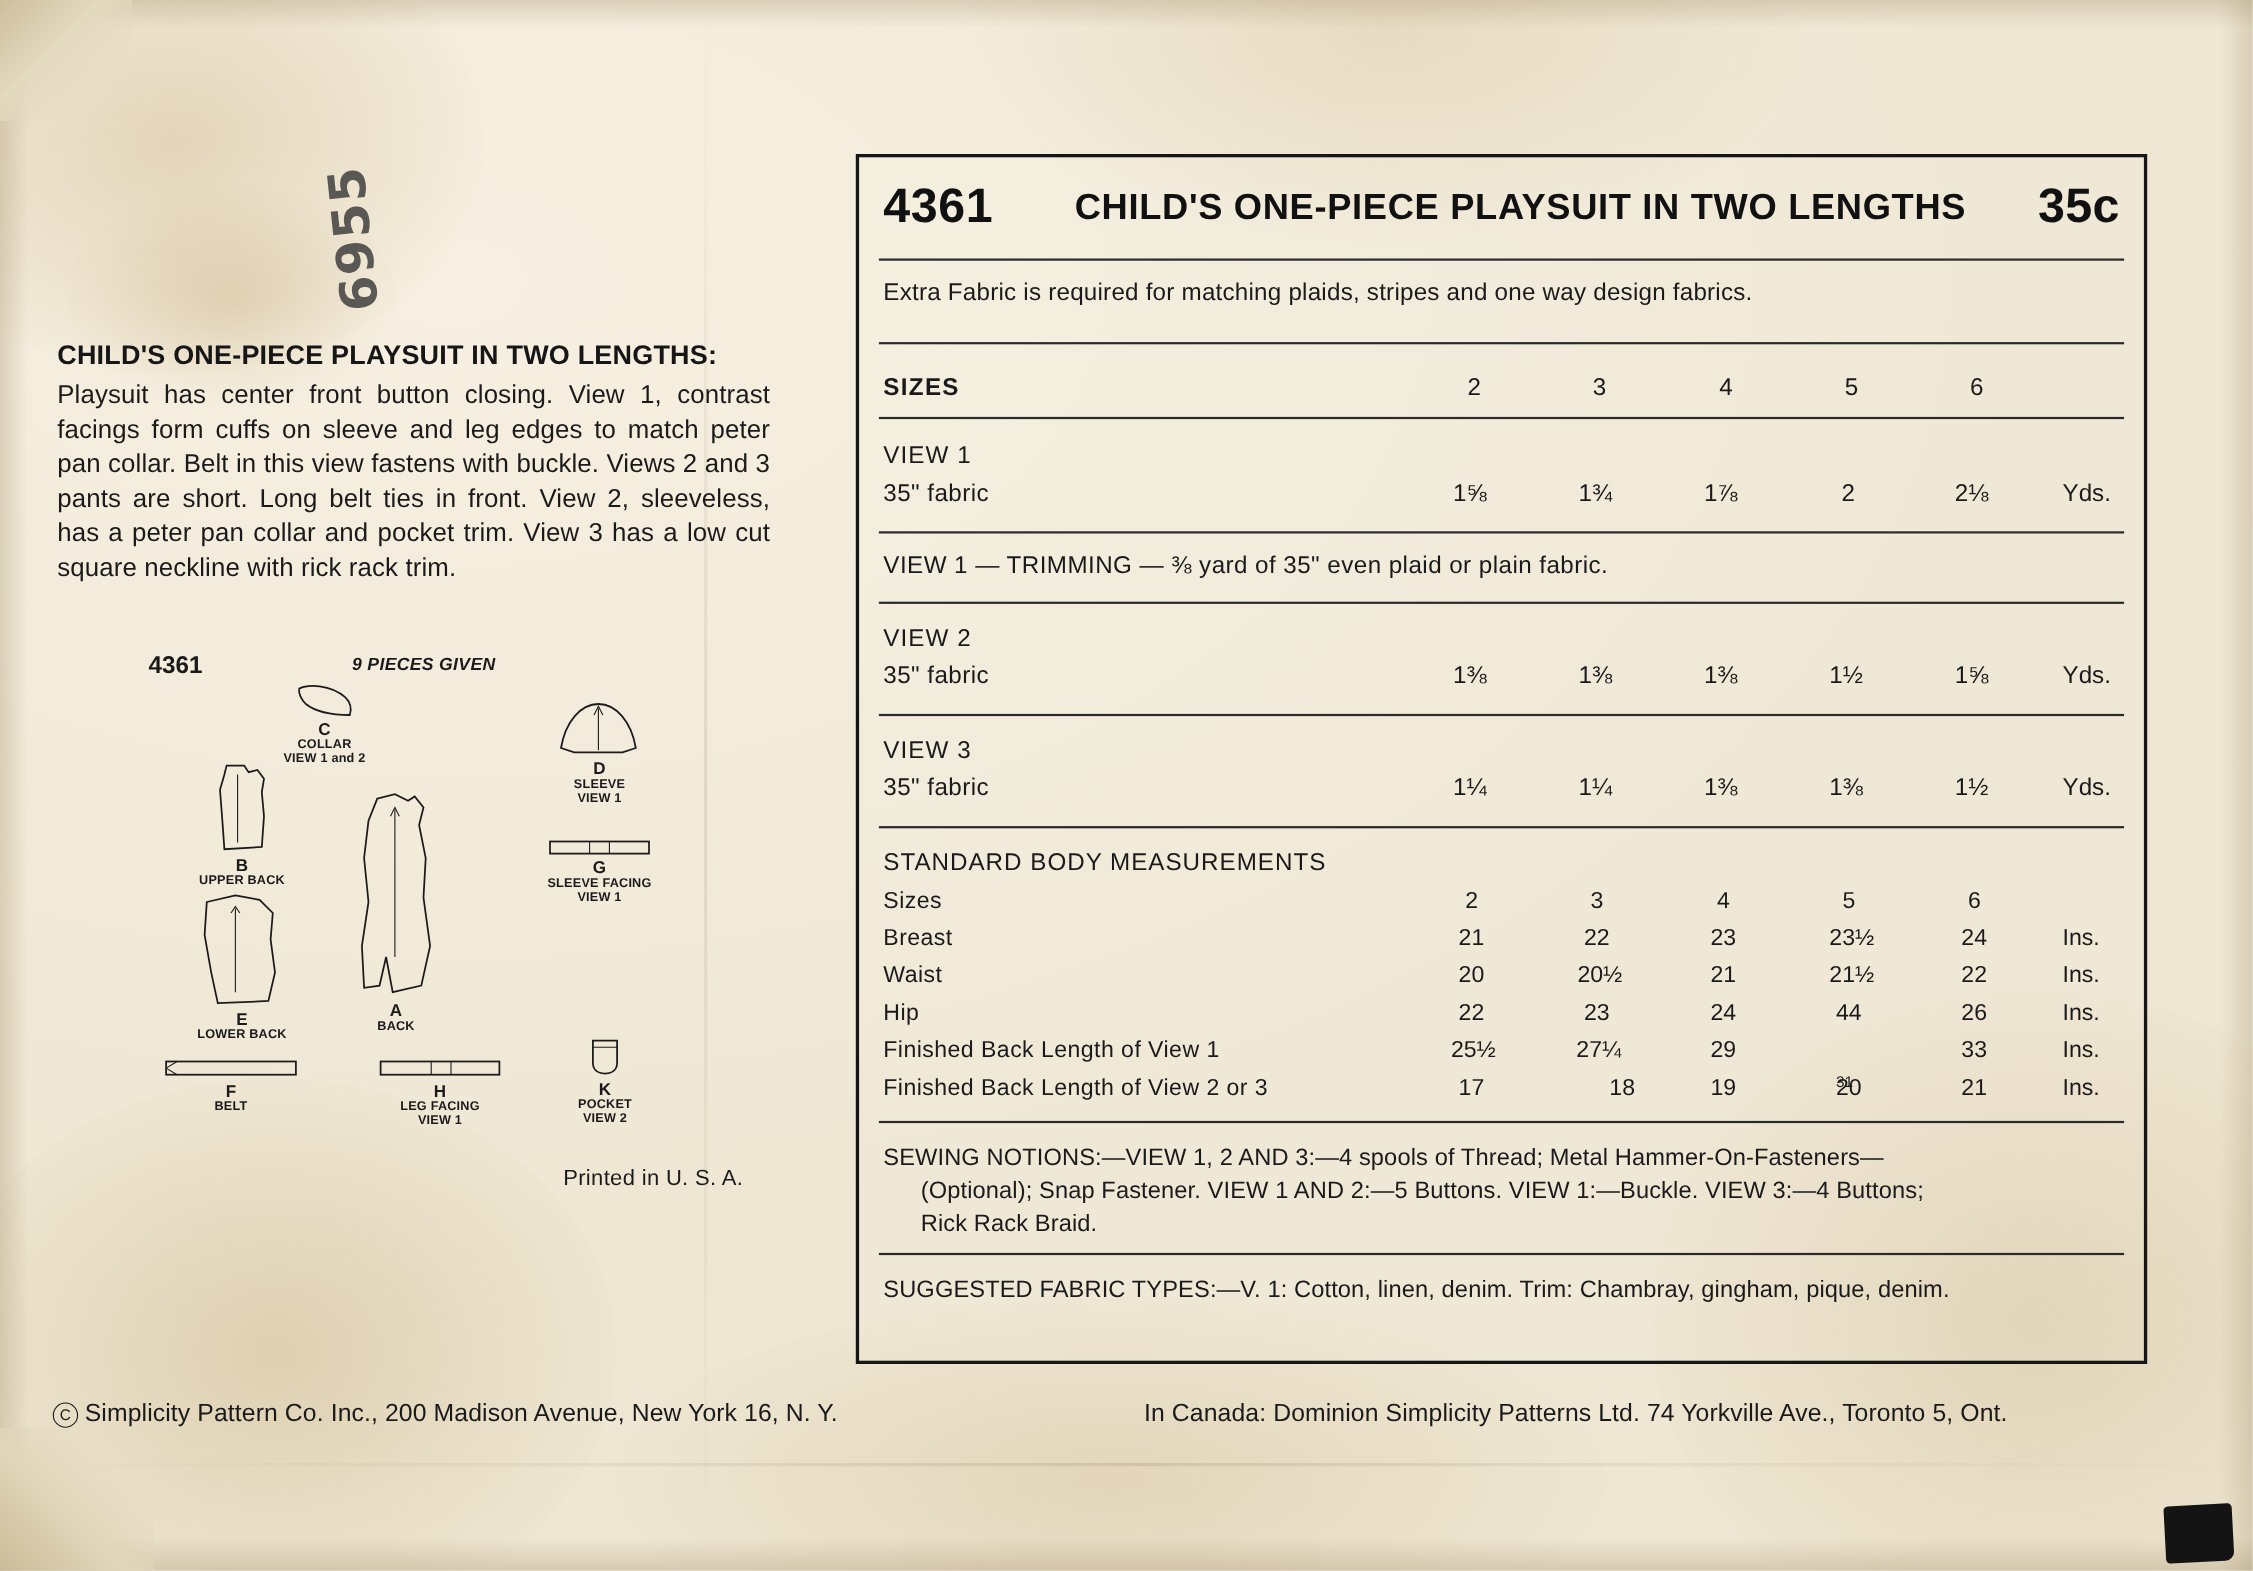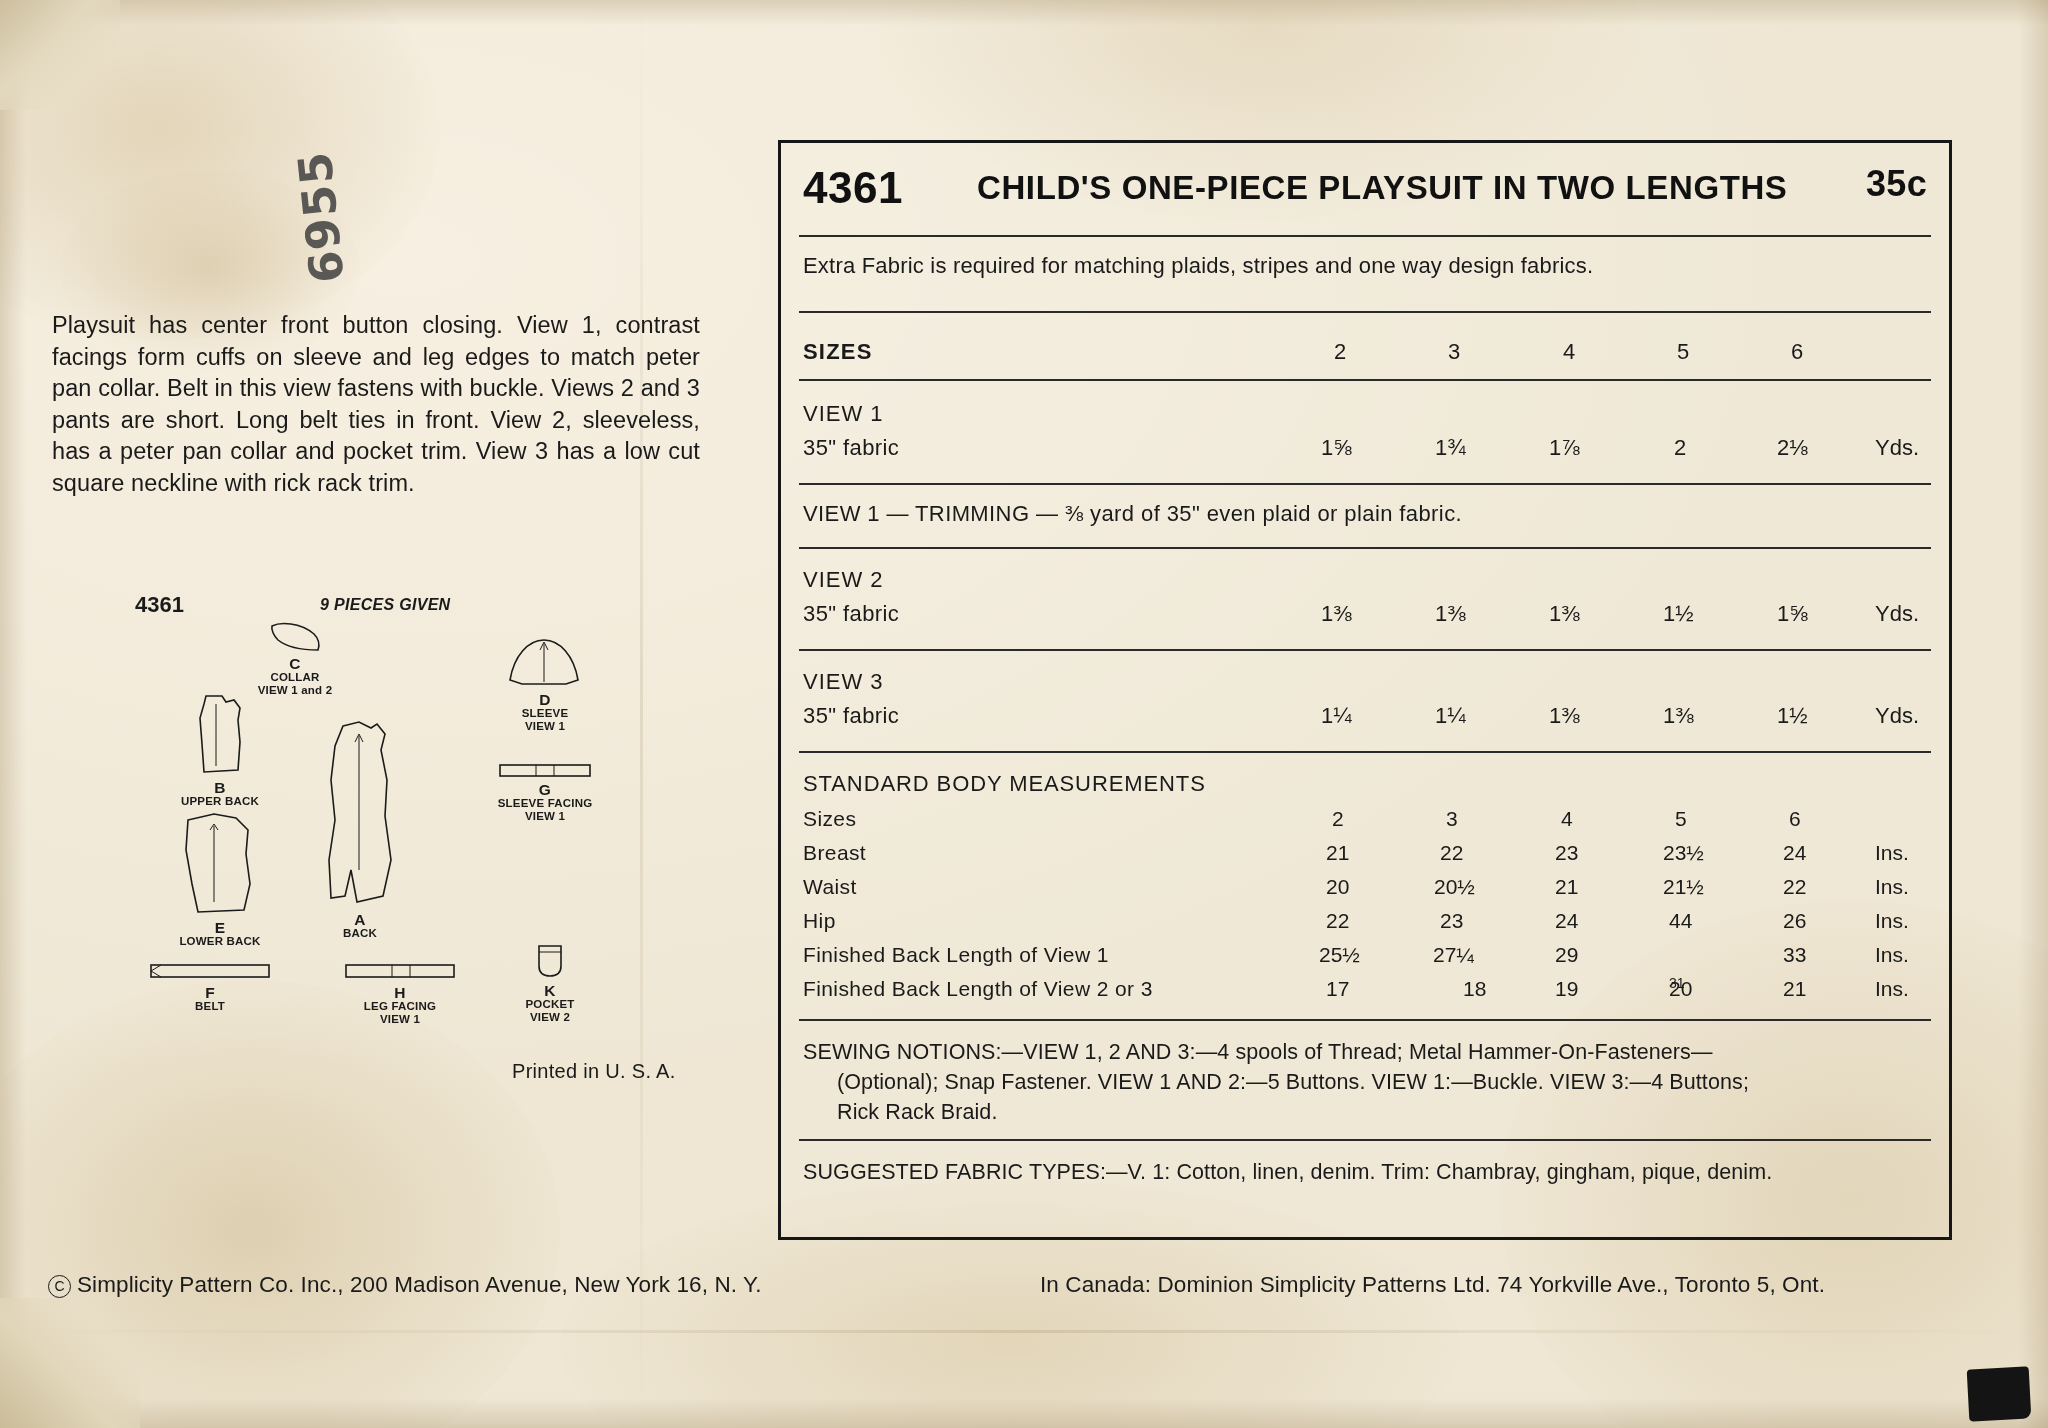--- a/index.html
+++ b/index.html
@@ -181,21 +181,21 @@
   #pattern-number {
     position: absolute; left: 22px; top: 20px;
     font-size: 44px; font-weight: bold; color: #111; letter-spacing: 0.5px;
   }
   #panel-title {
     position: absolute; left: 178px; top: 26px;
     font-size: 33px; font-weight: bold; color: #111; letter-spacing: 0.6px; margin-left: 18px;
   }
   #panel-price {
     position: absolute; right: 22px; top: 20px;
-    font-size: 36px; font-weight: bold; color: #111; letter-spacing: 0.3px;
+    font-size: 44px; font-weight: bold; color: #111; letter-spacing: 0.3px;
   }
   #extra-fabric {
     position: absolute; left: 22px; top: 110px;
     font-size: 22px; color: #1a1a1a; letter-spacing: 0.2px;
   }
 
   .row-label {
     position: absolute;
     font-size: 22px;
     color: #1a1a1a;
@@ -263,20 +263,21 @@
   <div class="edge-shade-right"></div>
   <div class="crease" style="left:640px; top:0; width:3px; height:1428px; background:linear-gradient(to bottom, rgba(150,130,92,0), rgba(150,130,92,0.18), rgba(150,130,92,0));"></div>
   <div class="crease" style="left:0; top:1330px; width:2048px; height:3px;"></div>
   <div class="corner-tl"></div>
   <div class="corner-bl"></div>
   <div class="corner-br-black"></div>
 
   <div id="stamp-number">6955</div>
 
   <div id="left-col">
+    <div id="desc-title">CHILD'S ONE-PIECE PLAYSUIT IN TWO LENGTHS:</div>
     <div id="desc-body">Playsuit has center front button closing. View 1, contrast facings form cuffs on sleeve and leg edges to match peter pan collar. Belt in this view fastens with buckle. Views 2 and 3 pants are short. Long belt ties in front. View 2, sleeveless, has a peter pan collar and pocket trim. View 3 has a low cut square neckline with rick rack trim.</div>
   </div>
 
   <div id="pieces-area">
     <div id="pieces-pattern-no">4361</div>
     <div id="pieces-count">9 PIECES GIVEN</div>
 
     <div class="piece" style="left:110px; top:28px; width:130px;">
       <svg class="shape" width="58" height="34" viewBox="0 0 58 34">
         <path d="M6 6 C14 2, 34 2, 48 14 C52 18, 54 24, 52 30 C40 30, 22 28, 12 20 C8 16, 5 10, 6 6 Z" fill="none" stroke="#1b1b1b" stroke-width="1.6"></path>

